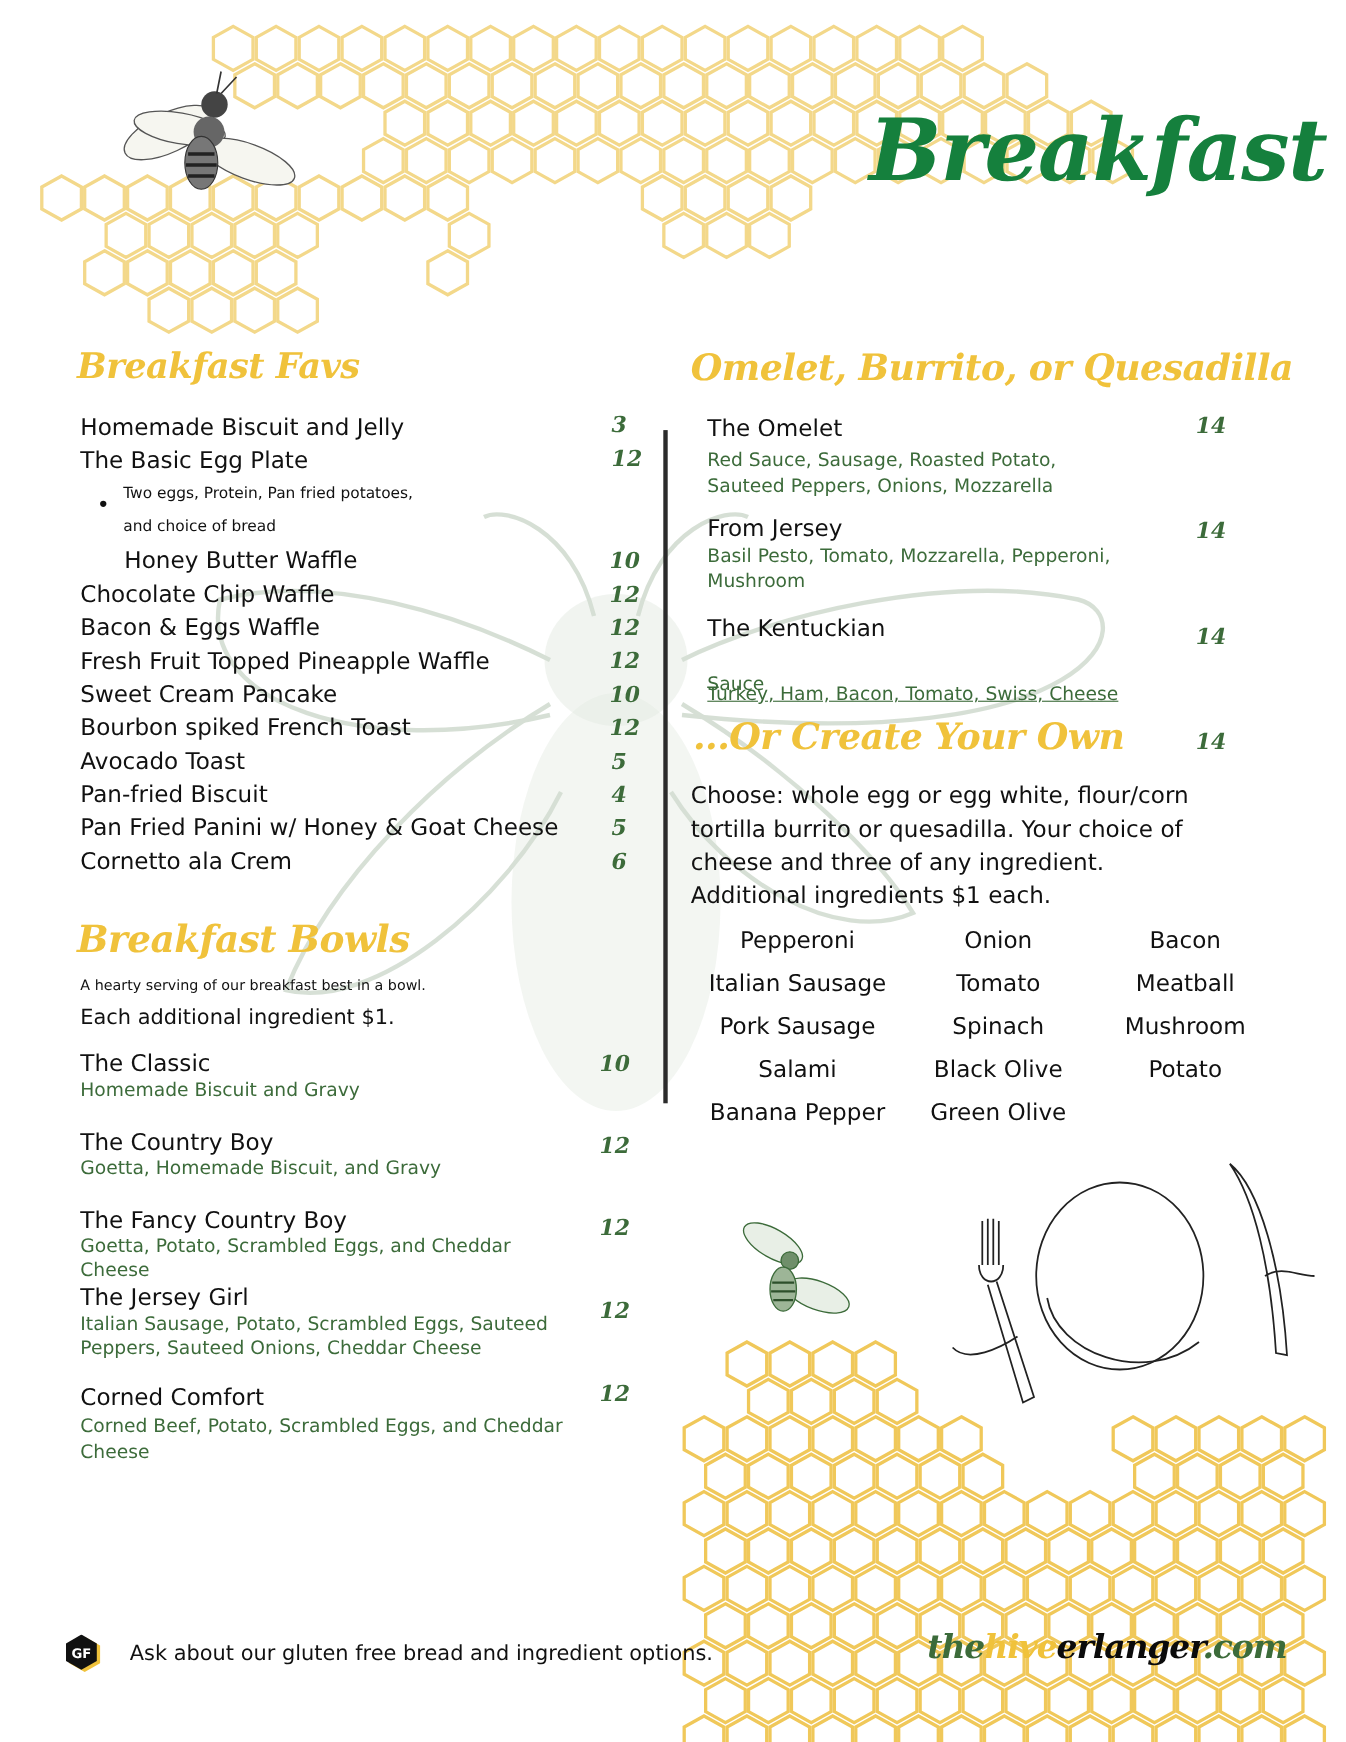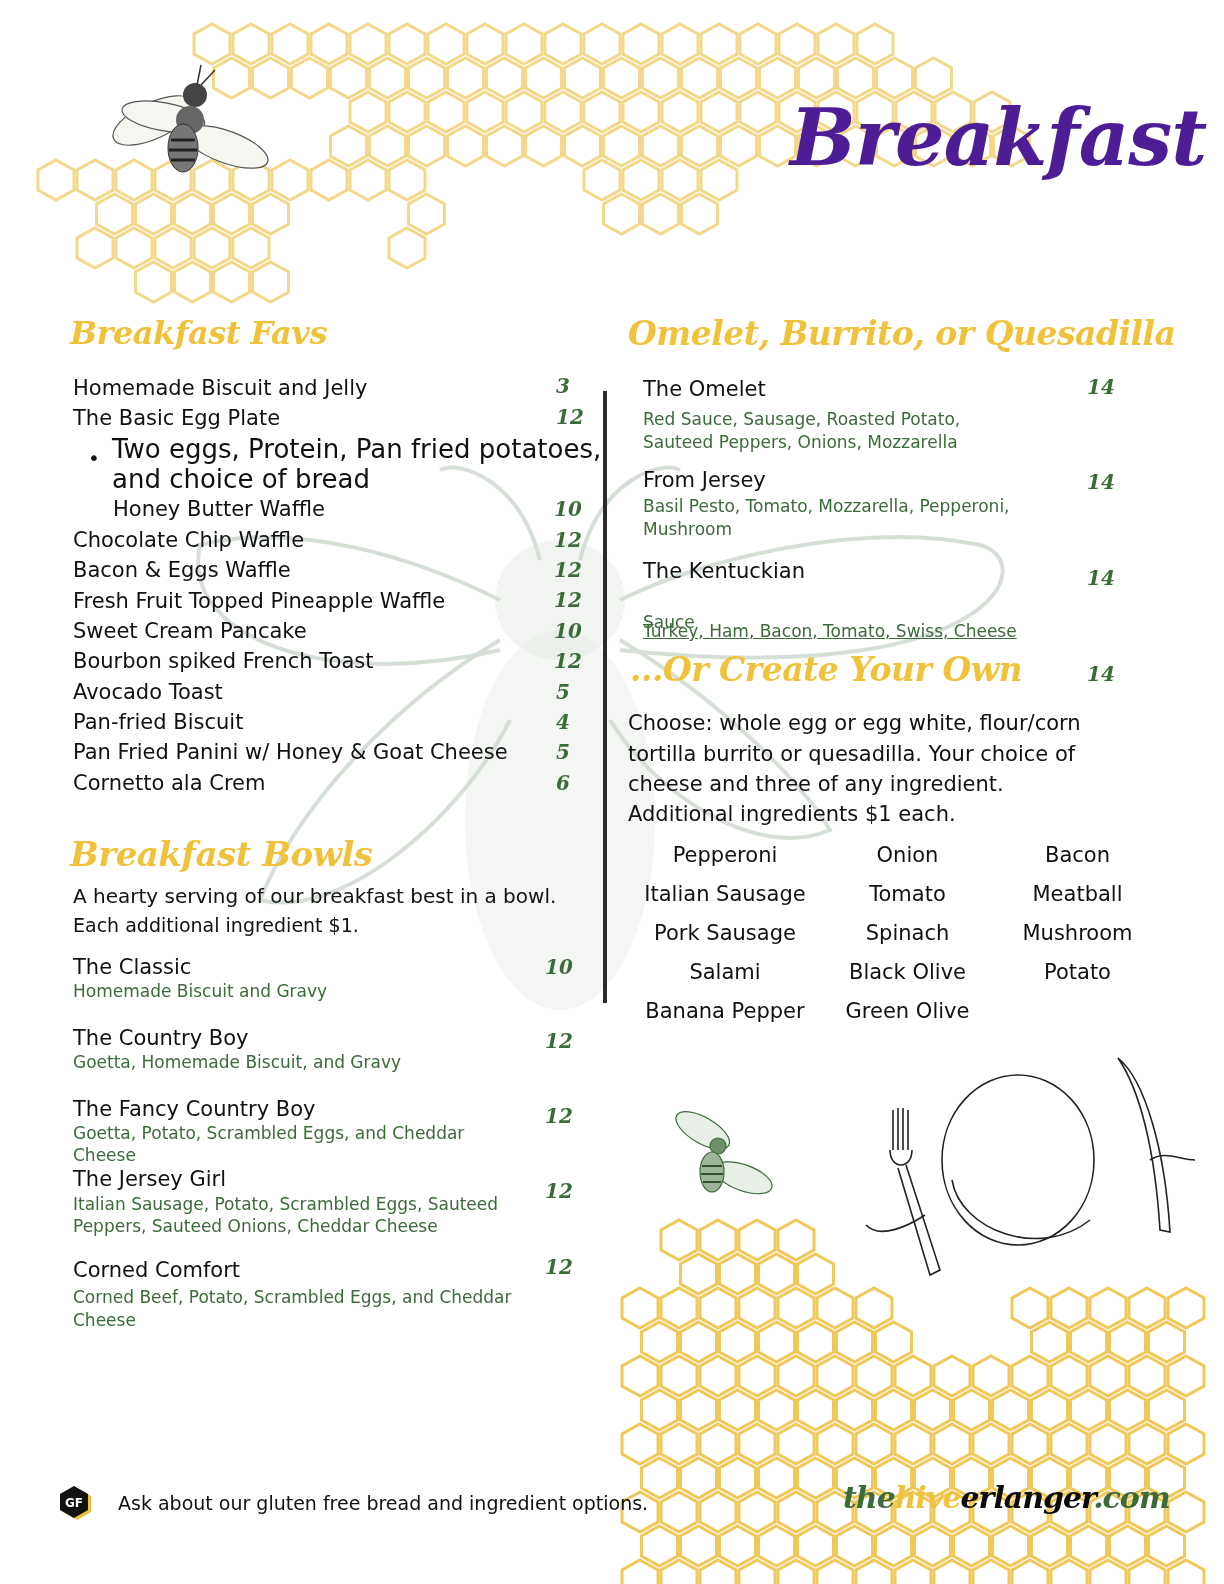--- a/index.html
+++ b/index.html
@@ -4,42 +4,42 @@
 <style>
   * { box-sizing: border-box; margin: 0; padding: 0; }
   html, body { width: 1224px; height: 1584px; background: #ffffff; overflow: hidden; }
   body { position: relative; font-family: "DejaVu Sans", sans-serif; color: #111; }
 
   .bg-layer { position: absolute; left: 0; top: 0; width: 1224px; height: 1584px; pointer-events: none; }
 
   .page-title {
     position: absolute; left: 790px; top: 92px;
     font-family: "DejaVu Serif", serif; font-style: italic; font-weight: bold;
-    font-size: 78px; color: #4c1d95; letter-spacing: -1px;
+    font-size: 78px; color: #15803d; letter-spacing: -1px;
   }
 
   .section-head {
     position: absolute;
     font-family: "DejaVu Serif", serif; font-style: italic; font-weight: bold;
     color: #f0c23b; letter-spacing: -0.5px;
   }
 
   .menu-line {
     position: absolute; left: 73px; font-size: 21px; line-height: 30px; color: #111;
     white-space: nowrap;
   }
   .price {
     position: absolute; font-family: "DejaVu Serif", serif; font-style: italic; font-weight: bold;
     font-size: 20px; color: #3c6b3a;
   }
   .desc {
     position: absolute; font-size: 17px; line-height: 23px; color: #3c6b3a;
   }
   .bullet-line {
-    position: absolute; left: 90px; font-size: 26px; line-height: 30px; color: #111;
+    position: absolute; left: 90px; font-size: 14px; line-height: 30px; color: #111;
   }
   .bullet-dot { position: absolute; left: 88px; top: 446px; font-size: 20px; }
 
   .divider {
     position: absolute; left: 603px; top: 391px; width: 4px; height: 612px; background: #2b2b2b;
   }
 
   .para {
     position: absolute; font-size: 21px; line-height: 30px; color: #111;
   }
@@ -399,21 +399,21 @@
 <div class="menu-line" style="top:707px;">Pan-fried Biscuit</div>
 <div class="price" style="left:556px; top:710px;">4</div>
 
 <div class="menu-line" style="top:737px;">Pan Fried Panini w/ Honey &amp; Goat Cheese</div>
 <div class="price" style="left:556px; top:740px;">5</div>
 
 <div class="menu-line" style="top:768px;">Cornetto ala Crem</div>
 <div class="price" style="left:556px; top:771px;">6</div>
 
 <div class="section-head" style="left:70px; top:834px; font-size:34px;">Breakfast Bowls</div>
-<div class="para" style="left:73px; top:882px; font-size:20px; line-height:29px;">A hearty serving of our breakfast best in a bowl.</div>
+<div class="para" style="left:73px; top:882px; font-size:13px; line-height:29px;">A hearty serving of our breakfast best in a bowl.</div>
 <div class="para" style="left:73px; top:911px; font-size:19px; line-height:29px;">Each additional ingredient $1.</div>
 
 <div class="menu-line" style="top:952px;">The Classic</div>
 <div class="price" style="left:545px; top:955px;">10</div>
 <div class="desc" style="left:73px; top:980px;">Homemade Biscuit and Gravy</div>
 
 <div class="menu-line" style="top:1023px;">The Country Boy</div>
 <div class="price" style="left:545px; top:1029px;">12</div>
 <div class="desc" style="left:73px; top:1051px;">Goetta, Homemade Biscuit, and Gravy</div>
 

